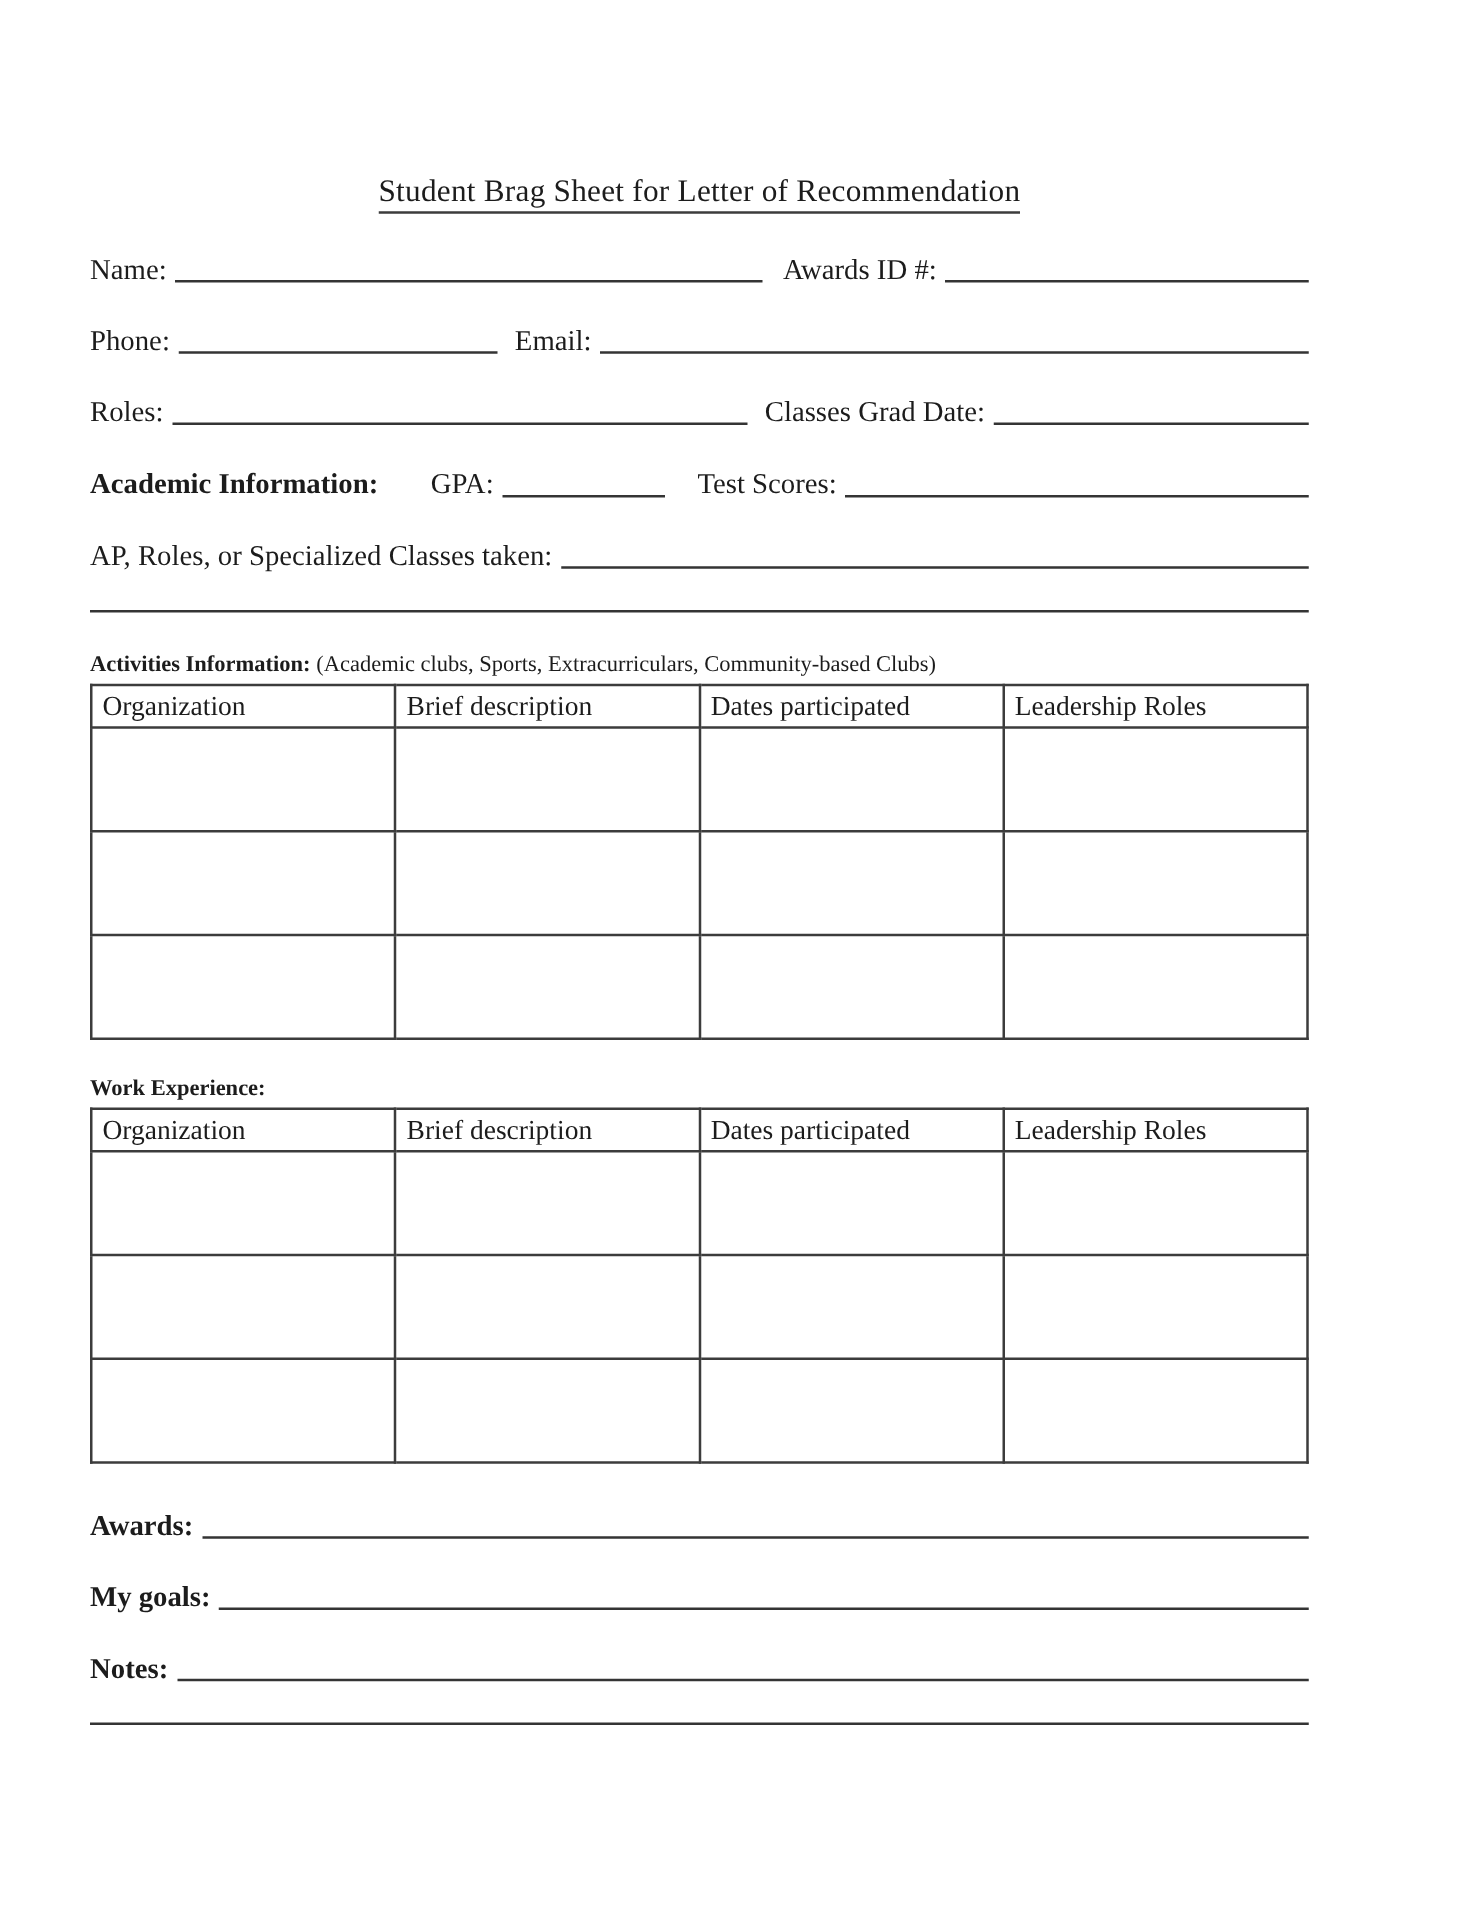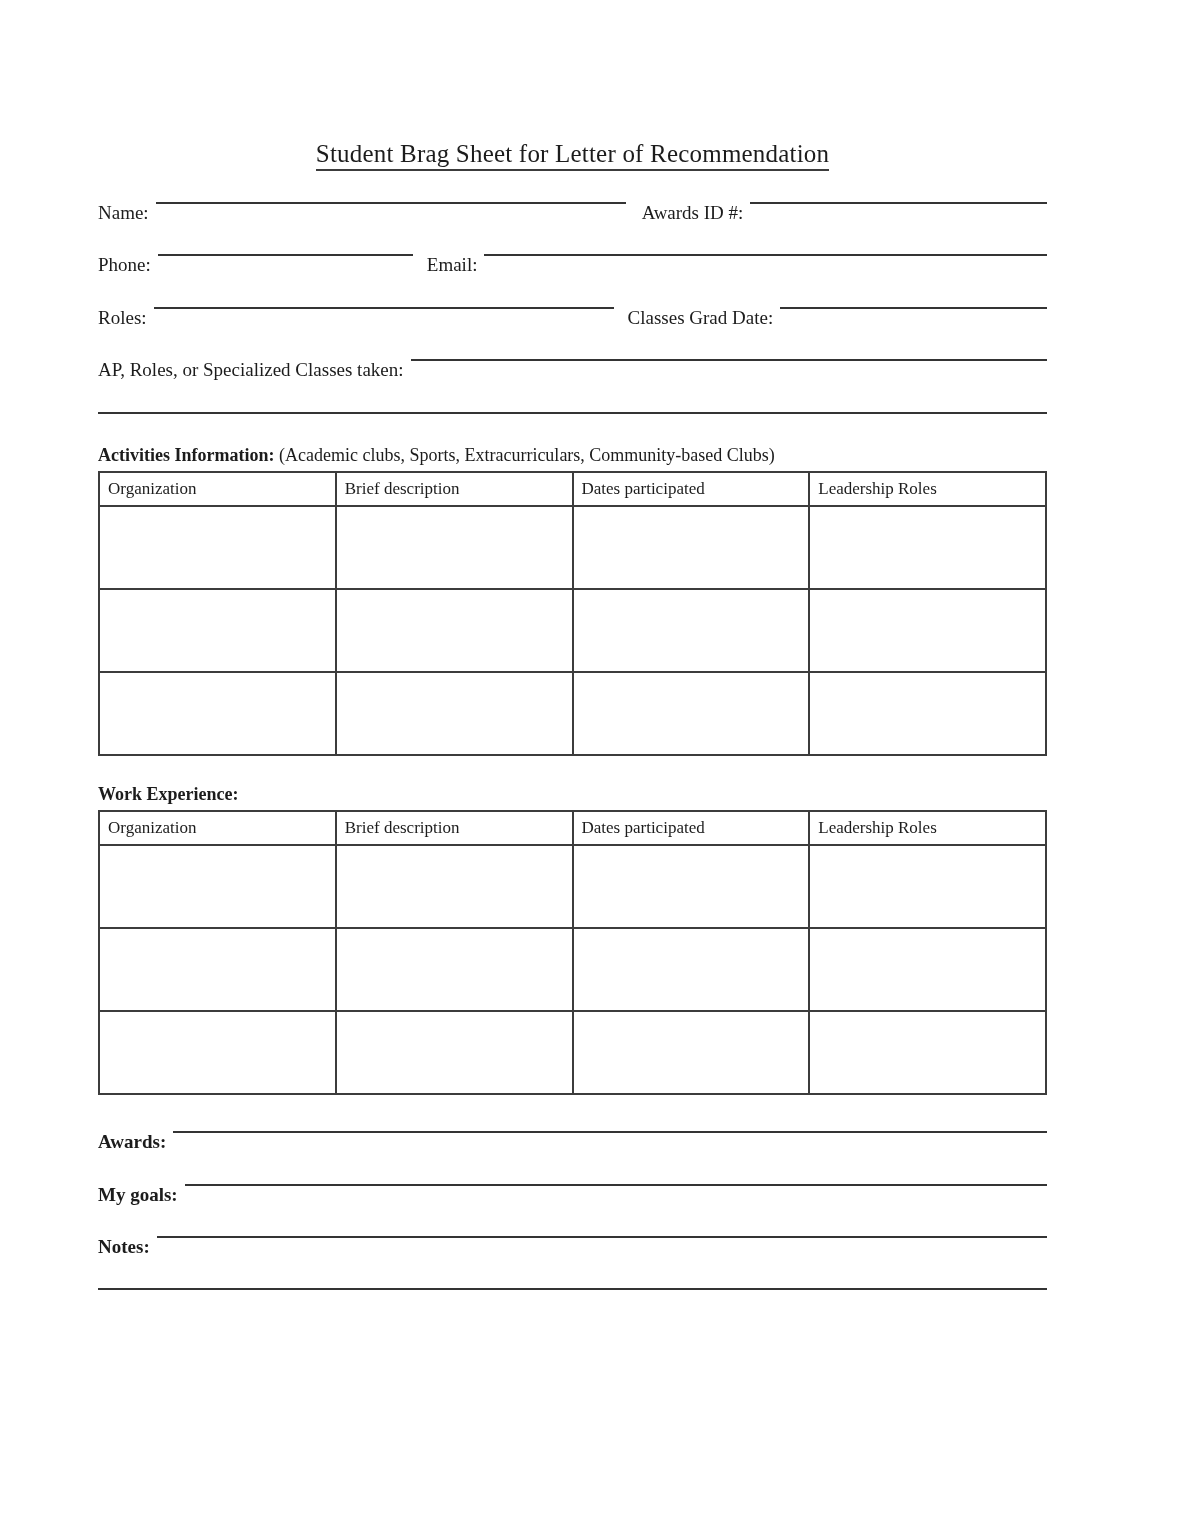--- a/index.html
+++ b/index.html
@@ -1,21 +1,21 @@
 <!DOCTYPE html>
 <html><head>
 <meta charset="utf-8">
 <style>
   html, body { margin: 0; padding: 0; background: #ffffff; }
   .page {
     position: relative;
     width: 1187px;
     height: 1536px;
     box-sizing: border-box;
-    padding: 140px 140px 0 98px;
+    padding: 140px 140px 0 72px;
     background: #ffffff;
     font-family: "Liberation Serif", "DejaVu Serif", serif;
     color: #1c1c1c;
     overflow: hidden;
   }
 
   
   .title-wrap { text-align: center; margin-bottom: 31px; }
   .doc-title {
     display: inline-block;
@@ -23,21 +23,22 @@
     font-weight: normal;
     margin: 0;
     padding-bottom: 1px;
     border-bottom: 2px solid #3c3c3c;
     letter-spacing: 0.2px;
   }
 
   
   .frow {
     display: flex;
-    font-size: 19px;
+    align-items: flex-end;
+    font-size: 23px;
     line-height: 1.18;
     margin-bottom: 30px;
     white-space: nowrap;
   }
   .lbl { flex: 0 0 auto; }
   .b { font-weight: bold; }
   .line {
     display: block;
     height: 0;
     border-bottom: 2px solid #343434;
@@ -70,21 +71,21 @@
     line-height: 1.18;
     margin-bottom: 5px;
     white-space: nowrap;
   }
 
   
   table.grid {
     width: 100%;
     border-collapse: collapse;
     table-layout: fixed;
-    font-size: 17px;
+    font-size: 22px;
   }
   table.grid th {
     border: 2px solid #3c3c3c;
     font-weight: normal;
     text-align: left;
     vertical-align: middle;
     padding: 3px 4px 3px 8px;
     height: 26px;
     overflow: hidden;
     white-space: nowrap;
@@ -121,20 +122,27 @@
     <span class="line grow"></span>
   </div>
 
   <div class="frow">
     <span class="lbl">Roles:</span>
     <span class="line w460"></span>
     <span class="lbl gap18">Classes Grad Date:</span>
     <span class="line grow"></span>
   </div>
 
+  <div class="frow">
+    <span class="lbl b">Academic Information:</span>
+    <span class="lbl gap42">GPA:</span>
+    <span class="line w130"></span>
+    <span class="lbl gap26">Test Scores:</span>
+    <span class="line grow"></span>
+  </div>
 
   <div class="frow">
     <span class="lbl">AP, Roles, or Specialized Classes taken:</span>
     <span class="line grow"></span>
   </div>
 
   <div class="hr hr-sep"></div>
 
   <div class="sec-heading">
     <span class="b">Activities Information:</span>

